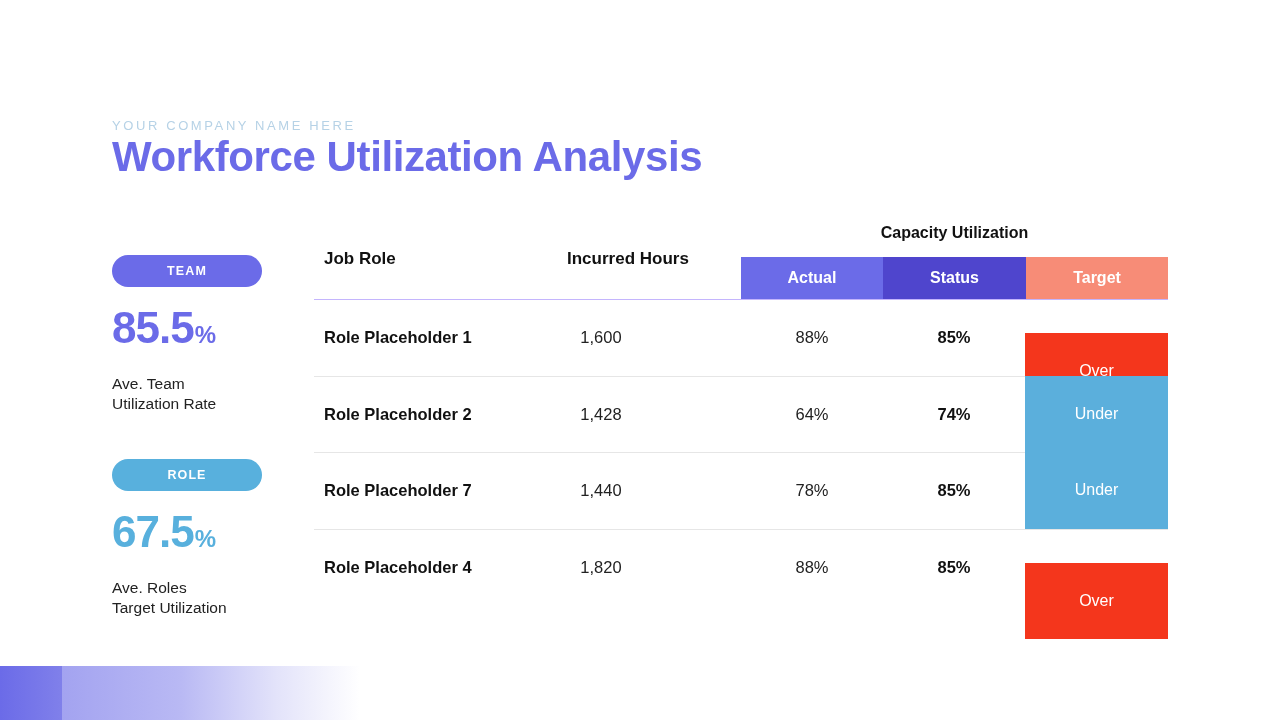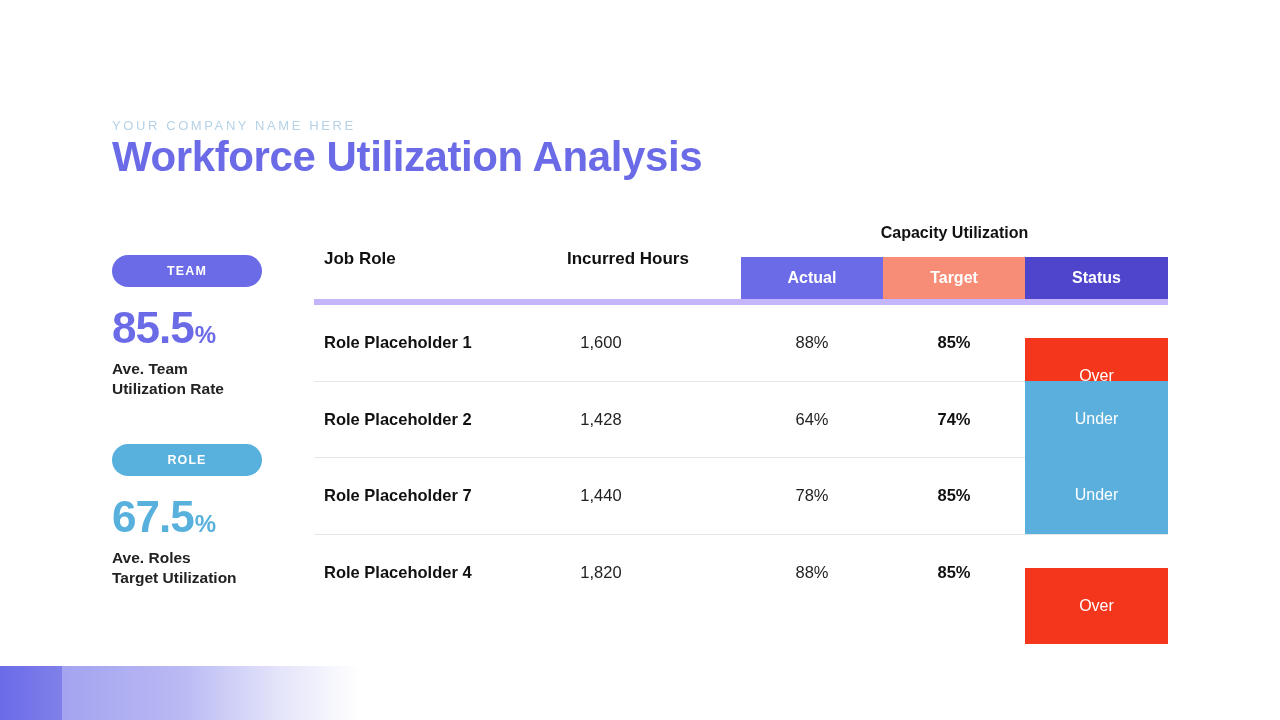--- a/index.html
+++ b/index.html
@@ -74,25 +74,24 @@
     letter-spacing: -1px;
   }
   .stat-unit {
     font-size: 24px;
     font-weight: bold;
     margin-left: 1px;
   }
   .value-team .stat-number, .value-team .stat-unit { color: #6b6be8; }
   .value-role .stat-number, .value-role .stat-unit { color: #58b0dd; }
   .stat-caption {
-    margin-top: 9px;
+    margin-top: 24px;
     font-size: 15.5px;
     color: #222222;
     line-height: 1.32;
-    font-weight: bold;
   }
   .stat-caption span { display: block; }
 
   
   #util-table {
     position: absolute;
     left: 314px;
     top: 224px;
     width: 854px;
   }
@@ -144,21 +143,21 @@
   }
   .hdr-actual { width: 142px; background: #6b6be8; }
   .hdr-target { width: 142px; background: #f78c77; }
   .hdr-status { width: 143px; background: #4f45cd; }
 
   .trow {
     position: relative;
     height: 75.5px;
     border-top: 1px solid #e6e6e6;
   }
-  .trow:first-of-type { border-top: 6px solid #c4b5fd; }
+  .trow:first-of-type { border-top: 1px solid #c4b5fd; }
   .cell-role {
     position: absolute;
     left: 10px;
     top: 0;
     height: 100%;
     display: flex;
     align-items: center;
     font-size: 16.5px;
     font-weight: bold;
     color: #111111;
@@ -273,22 +272,22 @@
 </div>
 
 <div id="util-table">
 
   <div class="thead">
     <div class="group-title">Capacity Utilization</div>
     <div class="th-jobrole">Job Role</div>
     <div class="th-hours">Incurred Hours</div>
     <div class="hdr-cells">
       <div class="hdr-cell hdr-actual">Actual</div>
+      <div class="hdr-cell hdr-status">Status</div>
       <div class="hdr-cell hdr-target">Target</div>
-      <div class="hdr-cell hdr-status">Status</div>
     </div>
   </div>
 
   <div id="table-body">
       <div class="trow">
         <div class="cell-role">Role Placeholder 1</div>
         <div class="cell-hours">1,600</div>
         <div class="cell-actual">88%</div>
         <div class="cell-target">85%</div>
         <div class="cell-status status-over">Over</div>

